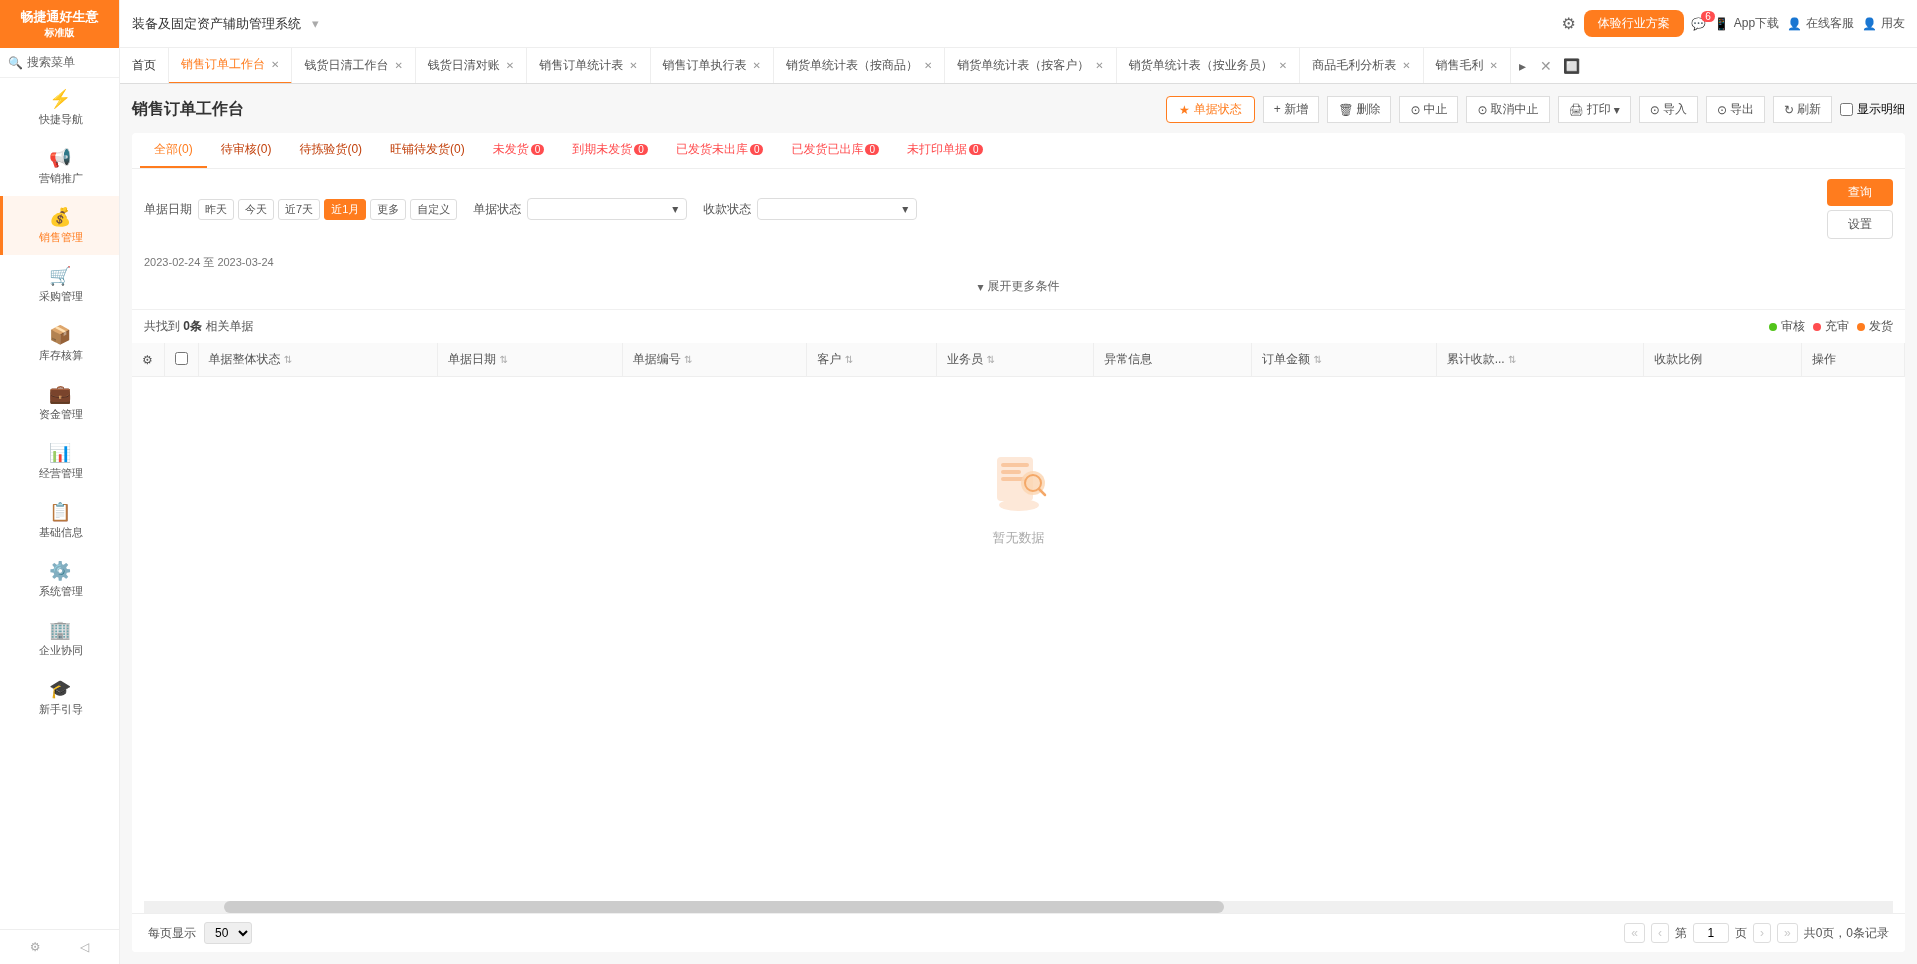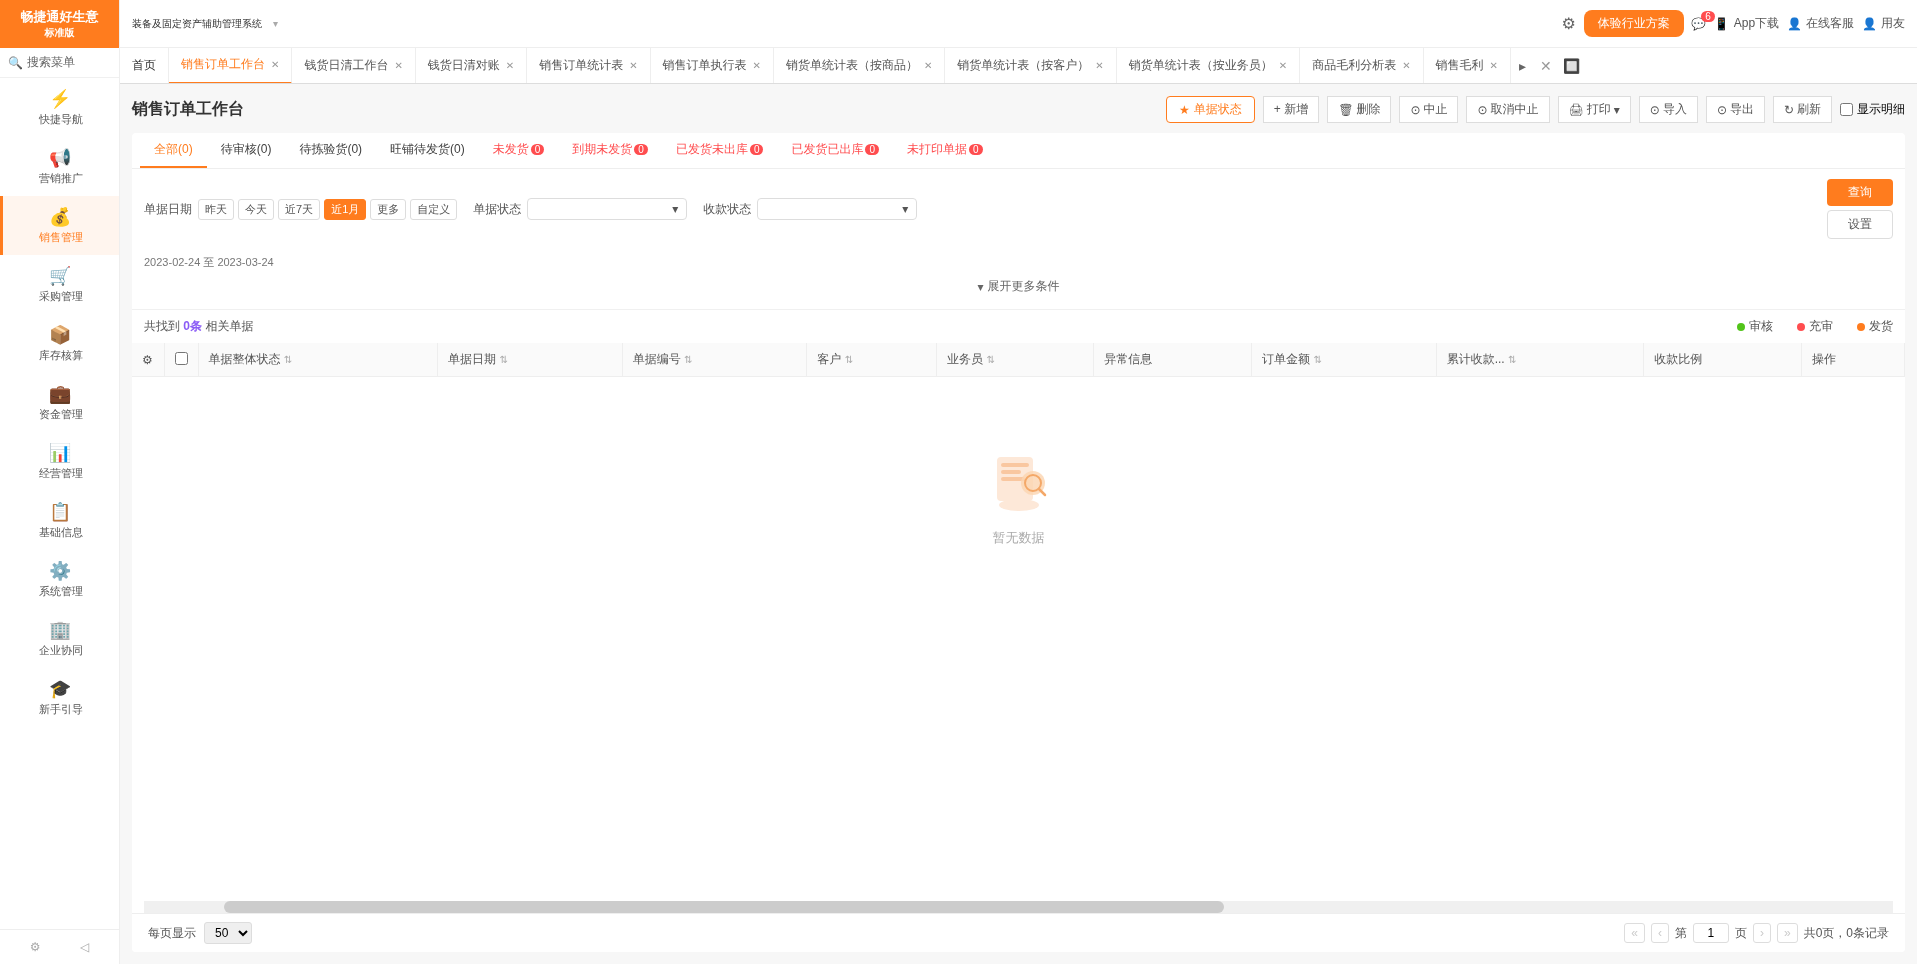--- a/index.html
+++ b/index.html
@@ -78,21 +78,21 @@
     
     #topbar {
       height: 48px;
       background: #fff;
       border-bottom: 1px solid #eee;
       display: flex;
       align-items: center;
       padding: 0 12px;
       gap: 8px;
     }
-    #topbar .system-name { font-size: 10px; color: #333; flex: 1; display: flex; align-items: center; gap: 11px; }
+    #topbar .system-name { font-size: 13px; color: #333; flex: 1; display: flex; align-items: center; gap: 11px; }
     .btn-orange {
       background: #ff7c1e;
       color: #fff;
       border: none;
       border-radius: 8px;
       padding: 5px 14px;
       cursor: pointer;
       font-size: 12px;
     }
     .topbar-icon-btn {
@@ -209,21 +209,21 @@
       align-items: center;
       background: #fff;
       border-radius: 4px 4px 0 0;
       border-bottom: 1px solid #eee;
       padding: 0 8px;
       gap: 0;
     }
     .filter-tab {
       padding: 8px 14px;
       cursor: pointer;
-      color: #404040;
+      color: #c2410c;
       font-size: 12px;
       border-bottom: 2px solid transparent;
       white-space: nowrap;
     }
     .filter-tab.active {
       color: #ff7c1e;
       border-bottom: 2px solid #ff7c1e;
     }
     .filter-tab .count-badge {
       background: #ff4d4f;
@@ -327,21 +327,21 @@
       font-size: 12px;
     }
     .table-info-bar {
       display: flex;
       align-items: center;
       justify-content: space-between;
       padding: 8px 12px;
       font-size: 12px;
       color: #555;
     }
-    .table-batch-actions { display: flex; gap: 24px; align-items: center; }
+    .table-batch-actions { display: flex; gap: 8px; align-items: center; }
     .batch-btn {
       font-size: 12px;
       color: #555;
       cursor: pointer;
       display: flex;
       align-items: center;
       gap: 2px;
     }
     .batch-btn .dot { width: 8px; height: 8px; border-radius: 50%; display: inline-block; margin-right: 2px; }
     .dot-green { background: #52c41a; }
@@ -700,21 +700,21 @@
 
         <div class="expand-more">
           <span>▾</span>
           <span>展开更多条件</span>
         </div>
       </div>
 
       <div class="table-info-bar">
         <div>
           <span>共找到</span>
-          <span style="color:#8b5cf6;font-weight:bold;">0条</span>
+          <span style="color:#404040;font-weight:bold;">0条</span>
           <span>相关单据</span>
         </div>
         <div class="table-batch-actions">
           <span class="batch-btn">
             <span class="dot dot-green"></span>
             <span>审核</span>
           </span>
           <span class="batch-btn">
             <span class="dot dot-red"></span>
             <span>充审</span>

